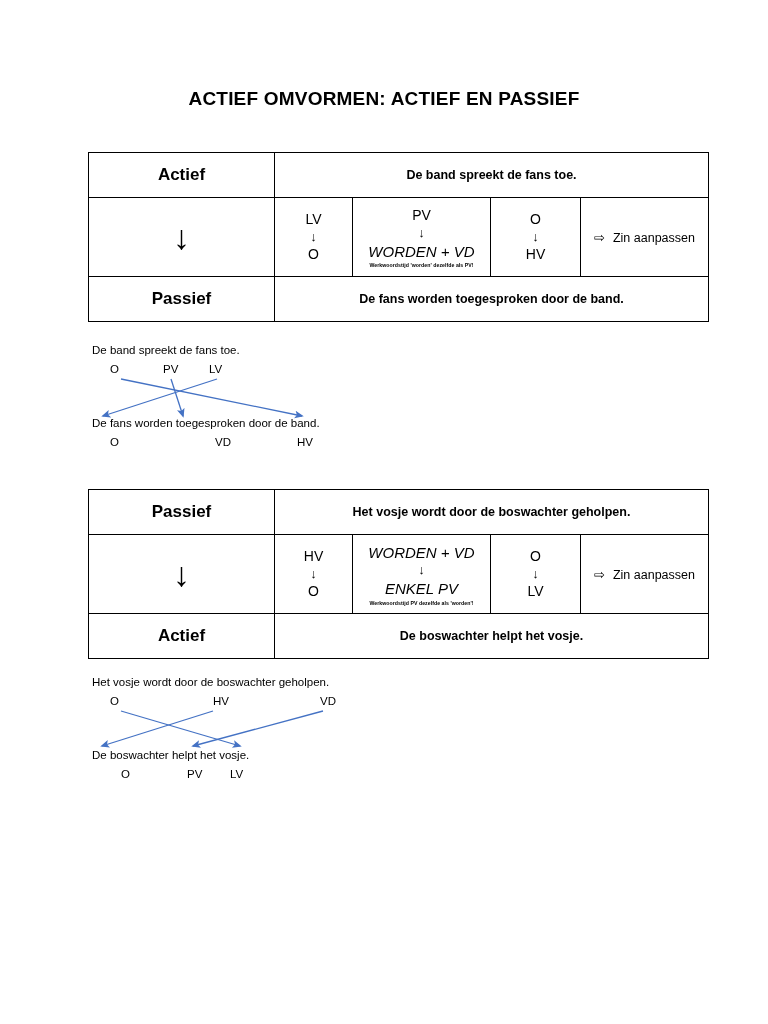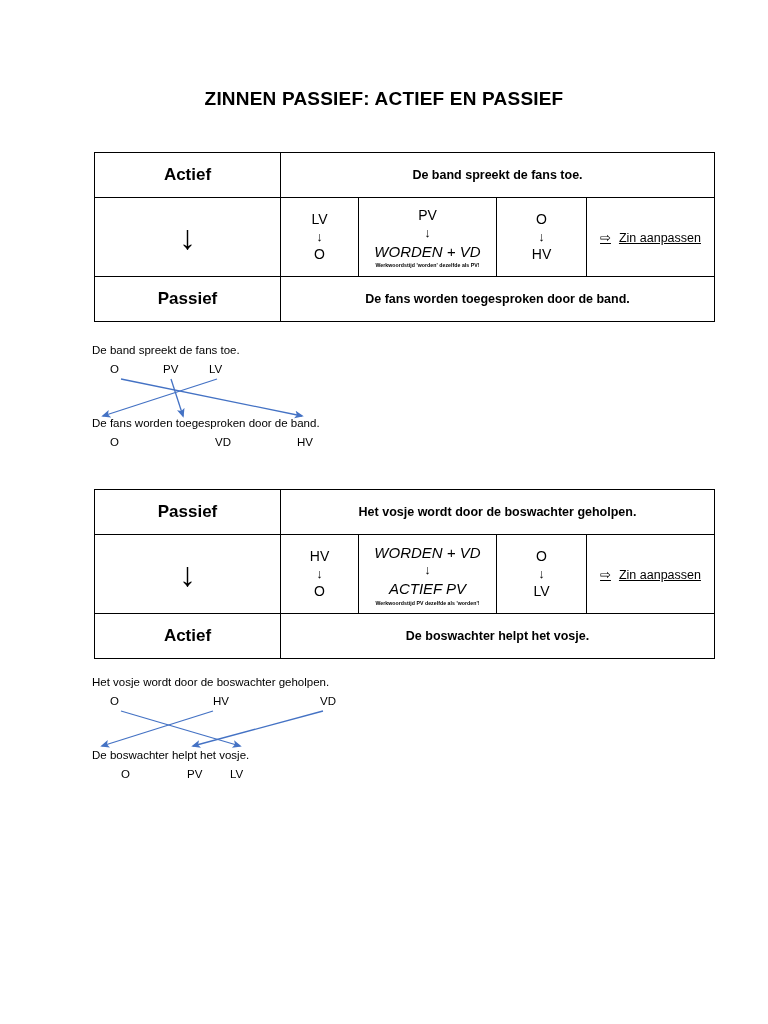--- a/index.html
+++ b/index.html
@@ -29,21 +29,21 @@
     width: 768px;
     text-align: center;
     font-size: 19px;
     font-weight: bold;
     letter-spacing: 0.2px;
   }
 
   
   .conv-table {
     position: absolute;
-    left: 94px;
+    left: 88px;
     width: 620px;
     border-collapse: collapse;
     table-layout: fixed;
     border-radius: 28px;
   }
   .conv-table td {
     border: 1.6px solid #000000;
     padding: 0;
     vertical-align: middle;
     text-align: center;
@@ -84,21 +84,20 @@
     letter-spacing: 0.05px;
     line-height: 1.2;
     margin-top: 1px;
     white-space: nowrap;
   }
   .cell-note {
     font-size: 12.5px;
     text-align: left;
     padding-left: 10px;
     white-space: nowrap;
-    text-decoration: underline;
   }
   .cell-note .hollow-arrow {
     font-size: 13px;
     margin-right: 8px;
   }
 
   
   .diagram {
     position: absolute;
     left: 85px;
@@ -121,21 +120,21 @@
     left: 0;
     top: 0;
     overflow: visible;
   }
 </style>
 </head>
 <body>
 
 <div class="page">
 
-  <div class="doc-title">ZINNEN PASSIEF: ACTIEF EN PASSIEF</div>
+  <div class="doc-title">ACTIEF OMVORMEN: ACTIEF EN PASSIEF</div>
 
   <table class="conv-table" style="top:152px;">
     <colgroup>
       <col style="width:186px">
         <col style="width:78px">
         <col style="width:138px">
         <col style="width:90px">
         <col style="width:128px">
     </colgroup>
     <tbody>
@@ -220,21 +219,21 @@
           <div class="stack">
             <div>HV</div>
             <div class="arr">↓</div>
             <div>O</div>
           </div>
         </td>
         <td>
           <div class="stack">
             <div class="big">WORDEN + VD</div>
             <div class="arr">↓</div>
-            <div class="big">ACTIEF PV</div>
+            <div class="big">ENKEL PV</div>
             <div class="footnote">Werkwoordstijd PV dezelfde als 'worden'!</div>
           </div>
         </td>
         <td>
           <div class="stack">
             <div>O</div>
             <div class="arr">↓</div>
             <div>LV</div>
           </div>
         </td>

